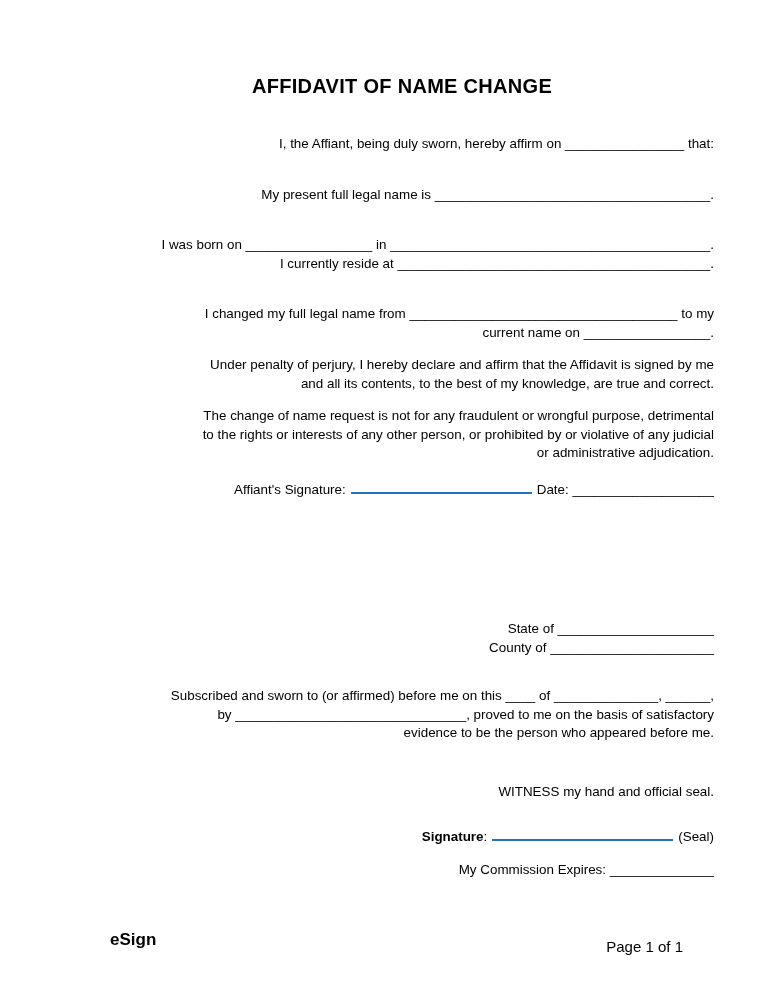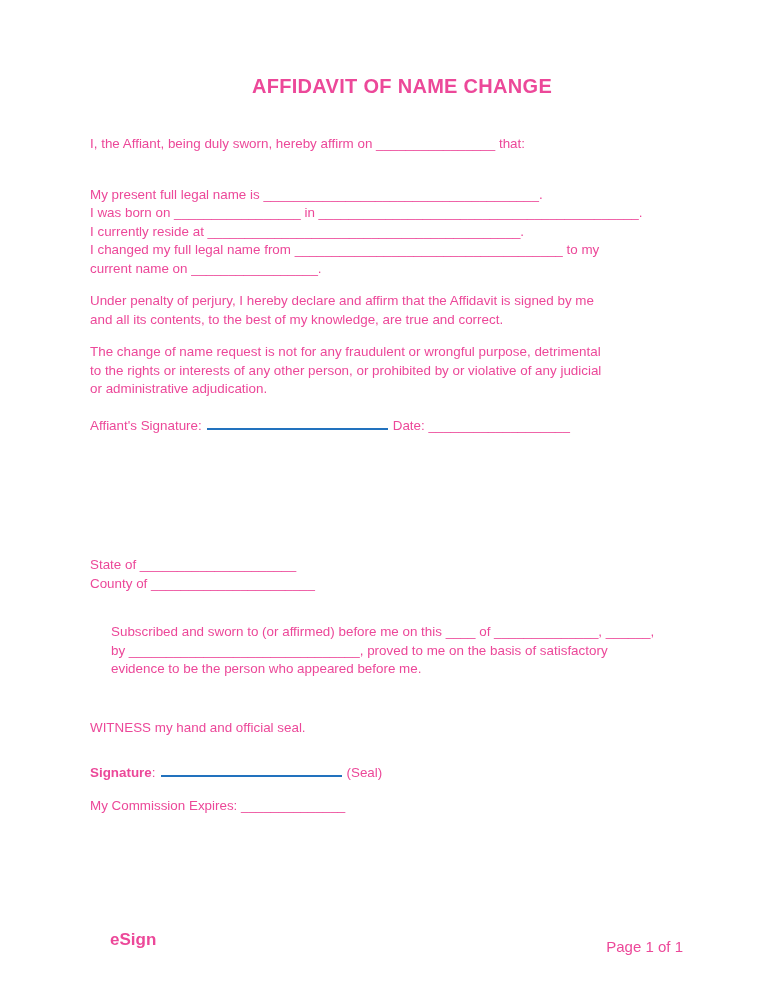--- a/index.html
+++ b/index.html
@@ -1,40 +1,40 @@
 <!DOCTYPE html>
 <html style="--sig-blue: #2272BE;"><head>
 <meta charset="utf-8">
 <style>
   html, body { margin: 0; padding: 0; background: #ffffff; }
   .page {
     position: relative;
     width: 768px;
     height: 999px;
     background: #ffffff;
-    color: #ec4899;
+    color: #000000;
     font-family: "Liberation Sans", sans-serif;
     font-size: 13.4px;
     line-height: 18.5px;
     box-sizing: border-box;
     padding: 75px 54px 0 90px;
     overflow: hidden;
   }
   .title {
     margin: 0;
     text-align: center;
     font-size: 20px;
     line-height: 23px;
     font-weight: bold;
     letter-spacing: 0.3px;
   }
-  .line { margin: 0; white-space: nowrap; }
+  .line { margin: 0; white-space: nowrap; text-align: right; }
   .mt-first   { margin-top: 37px; }
   .mt-para    { margin-top: 32px; }
-  .mt-para2   { margin-top: 0; }
+  .mt-para2   { margin-top: 32px; }
   .mt-para3   { margin-top: 14px; }
   .mt-sig     { margin-top: 16px; }
   .mt-notary  { margin-top: 121px; }
   .mt-sworn   { margin-top: 30px; margin-left: 21px; }
   .mt-witness { margin-top: 40px; }
   .mt-nsig    { margin-top: 25px; }
   .mt-comm    { margin-top: 14px; }
   .bold { font-weight: bold; }
   .sig-line {
     display: inline-block;

